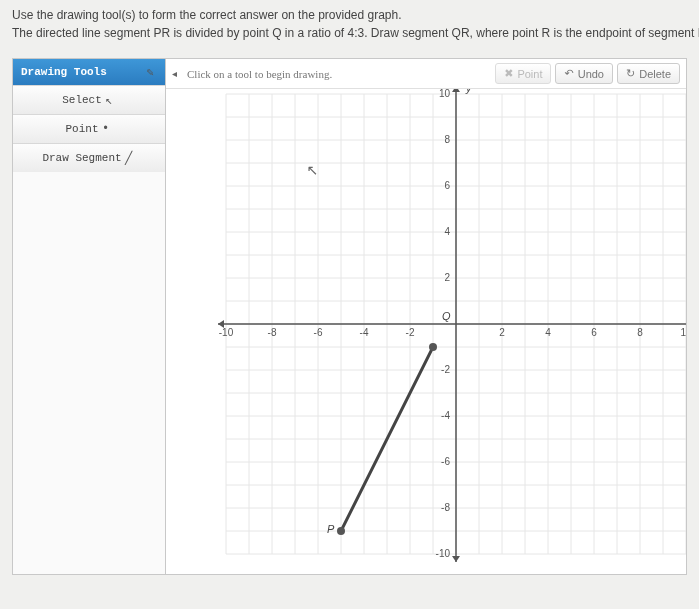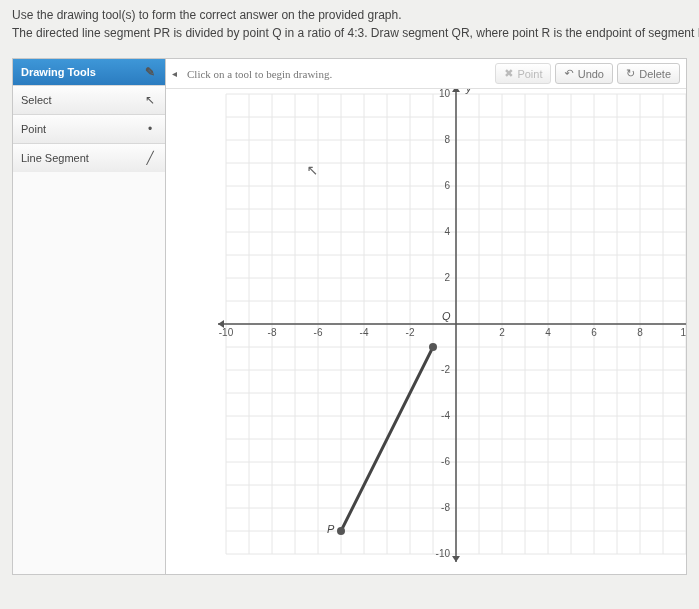--- a/index.html
+++ b/index.html
@@ -1,22 +1,22 @@
 <!DOCTYPE html>
 <html><head>
 <meta charset="utf-8">
 <style>
 * { box-sizing: border-box; margin: 0; padding: 0; }
 body { font-family: Arial, sans-serif; background: #f0f0ee; width: 699px; height: 609px; padding: 8px 12px; color: #444; overflow: hidden; }
 .instr1 { font-size: 12px; margin-bottom: 4px; }
 .instr2 { font-size: 12px; margin-bottom: 18px; white-space: nowrap; }
 .main { display: flex; }
 .tools { width: 160px; border: 1px solid #c8c8c8; background: #fafafa; }
-.tool-hdr { background: linear-gradient(#3e97d8,#2b7cc0); color: #fff; font-size: 11px; font-weight: bold; padding: 6px 8px; display: flex; align-items: center; justify-content: space-between; }
-.tool-row { display: flex; align-items: center; justify-content: space-between; border-top: 1px solid #d8d8d8; padding: 7px 8px; font-size: 11px; cursor: pointer; background: linear-gradient(#fdfdfd,#ececec); }
+.tool-hdr { background: linear-gradient(#3e97d8,#2b7cc0); color: #fff; font-size: 11px; font-weight: bold; padding: 6px 8px; display: flex; align-items: center; justify-content: space-between; font-family: Liberation Mono, monospace; }
+.tool-row { display: flex; align-items: center; justify-content: center; border-top: 1px solid #d8d8d8; padding: 7px 8px; font-size: 11px; cursor: pointer; background: linear-gradient(#fdfdfd,#ececec); font-family: Liberation Mono, monospace; }
 .tool-ico { width: 14px; height: 14px; display: flex; align-items: center; justify-content: center; color: #555; font-size: 12px; }
 .canvas { flex: 1; border: 1px solid #c8c8c8; background: #fff; margin-left: -1px; }
 .toolbar { display: flex; align-items: center; padding: 4px 6px; border-bottom: 1px solid #e0e0e0; font-size: 11px; color: #777; }
 .toolbar .lbl { margin-left: 6px; font-family: Liberation Serif, serif; }
 .toolbar .sp { flex: 1; }
 .tbtn { border: 1px solid #ccc; padding: 3px 8px; margin-left: 4px; border-radius: 3px; background: linear-gradient(#fff,#eee); cursor: pointer; font-size: 11px; display: flex; align-items: center; gap: 4px; }
 .tbtn.dis { color: #bbb; border-color: #ddd; cursor: default; }
 .graph { position: relative; height: 485px; }
 svg { display: block; }
 .grid line { stroke: #e6e6e6; stroke-width: 1; }
@@ -41,21 +41,21 @@
     </div>
     <div class="tool-row">
       <span>Select</span>
       <span class="tool-ico">↖</span>
     </div>
     <div class="tool-row">
       <span>Point</span>
       <span class="tool-ico">•</span>
     </div>
     <div class="tool-row">
-      <span>Line Segment</span>
+      <span>Draw Segment</span>
       <span class="tool-ico">╱</span>
     </div>
   </div>
 
   <div class="canvas">
     <div class="toolbar">
       <span class="caret">◂</span>
       <span class="lbl">Click on a tool to begin drawing.</span>
       <span class="sp"></span>
       <div class="tbtn dis">

